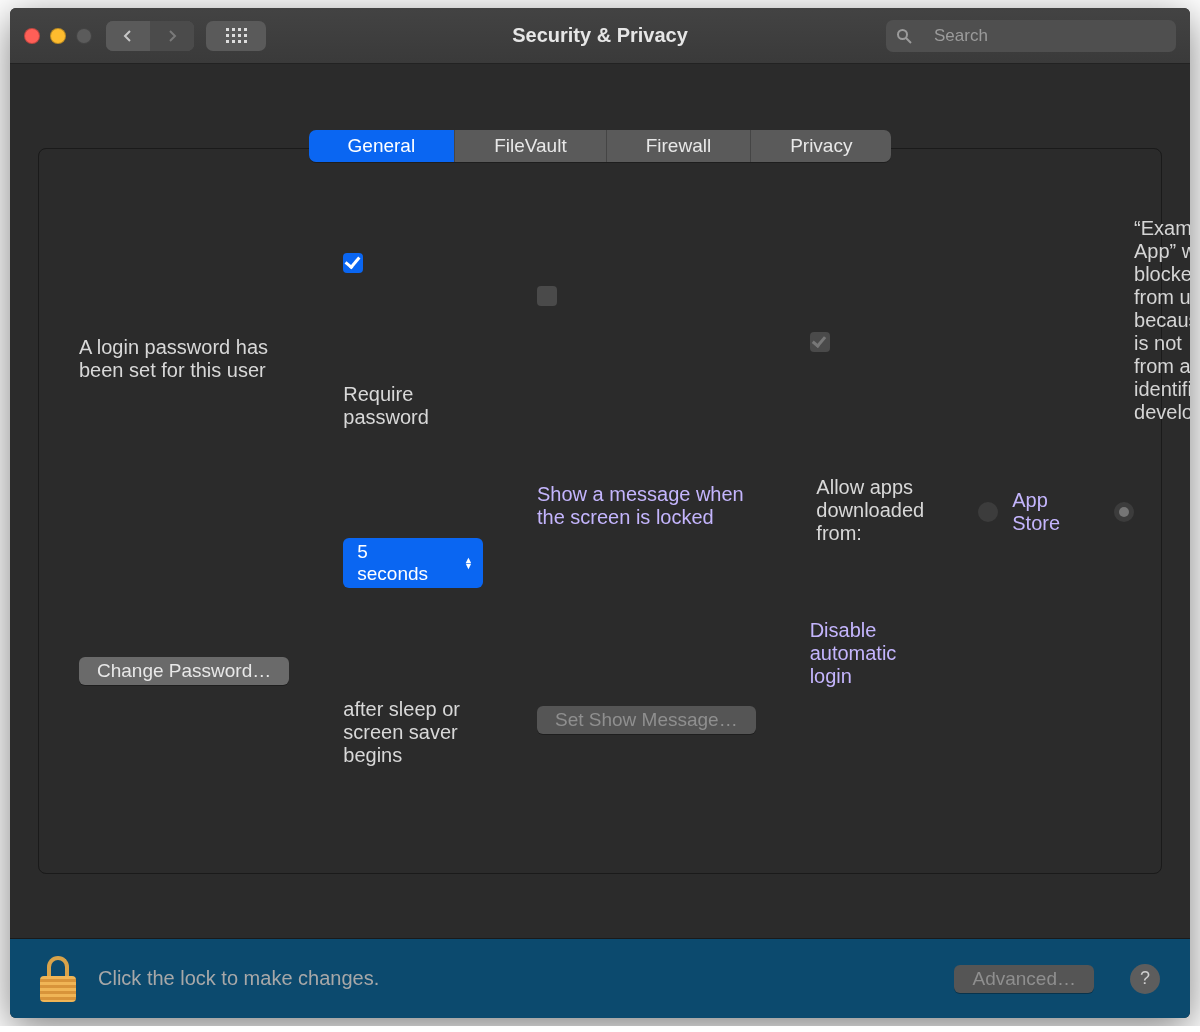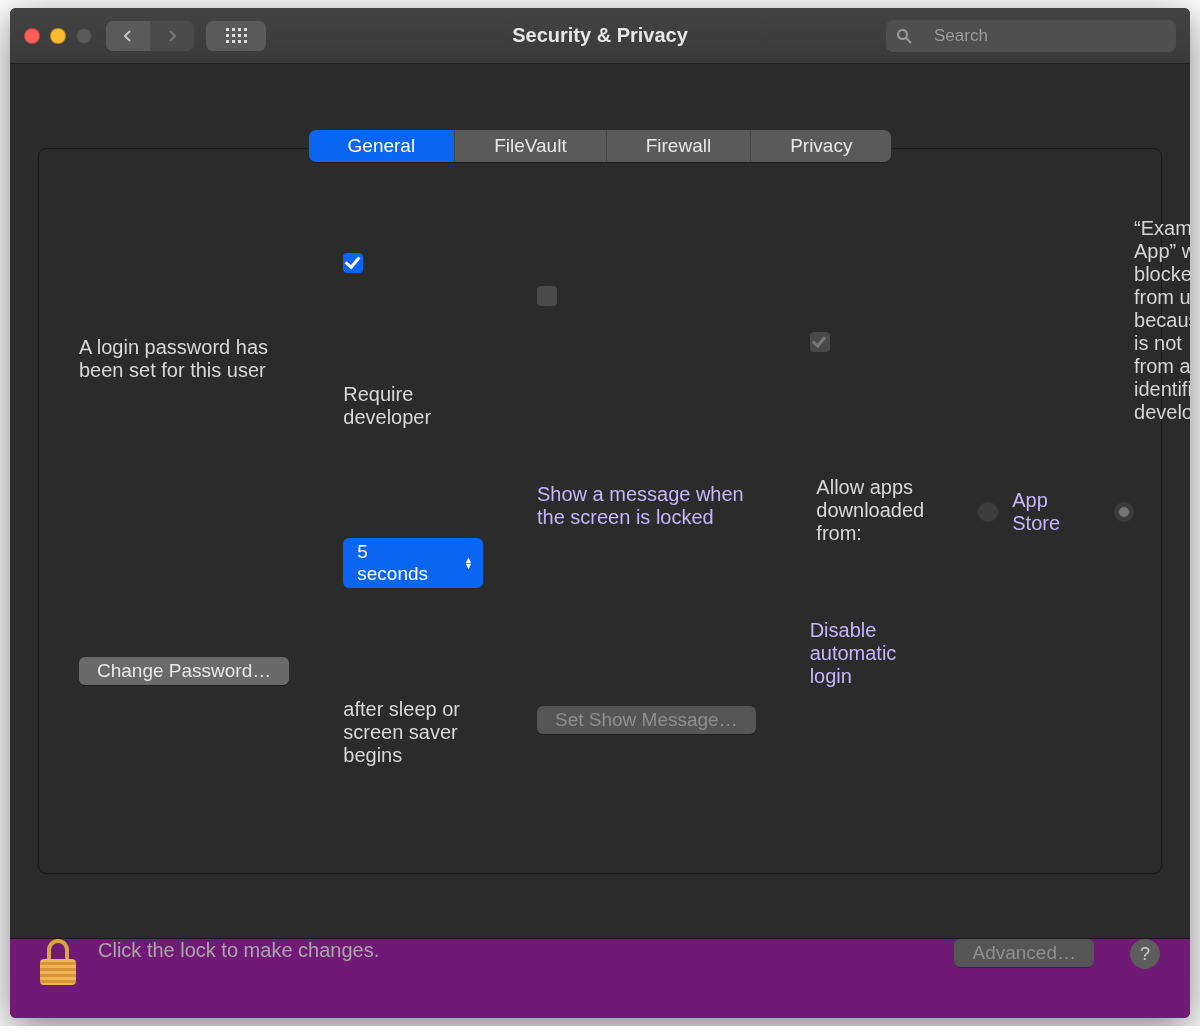--- a/index.html
+++ b/index.html
@@ -127,22 +127,22 @@
   }
   .blocked-row { display:flex; align-items:flex-start; gap: 42px; margin-top: 12px;}
   .blocked-text { color:#d5d5d5; font-size:20px; max-width:700px; }
   .open-wrap { position:relative; margin-left:auto;}
   .red-circle {
     position:absolute; width:230px; height:100px; border:4px solid #e00000;
     border-radius:50%; left:-24px; top:-36px; pointer-events:none;
   }
   .footer {
     height: 80px; border-top:1px solid #1a1a1a;
-    display:flex; align-items:flex-start; padding: 0 30px; gap: 22px;
-    background:#701a75;
+    display:flex; align-items:center; padding: 0 30px; gap: 22px;
+    background:#0c4a6e;
     margin-top:44px;
   }
   .lock-icon { width:36px; height:46px; position:relative; }
   .lock-icon .shackle{
     position:absolute; top:0; left:7px; width:22px; height:22px;
     border:4px solid #d9a34a; border-bottom:none;
     border-radius: 12px 12px 0 0;
   }
   .lock-icon .body{
     position:absolute; bottom:0; left:0; width:36px; height:26px;
@@ -219,21 +219,21 @@
 
     <div class="panel">
 
       <div class="row">
         <span class="label">A login password has been set for this user</span>
         <div class="btn">Change Password…</div>
       </div>
 
       <div class="row indent1">
         <div class="checkbox checked"></div>
-        <span class="label">Require developer</span>
+        <span class="label">Require password</span>
         <div class="select">
           <span>5 seconds</span>
           <span class="arrows">
             <span>▲</span>
               <span>▼</span>
           </span>
         </div>
         <span class="label">after sleep or screen saver begins</span>
       </div>
 

